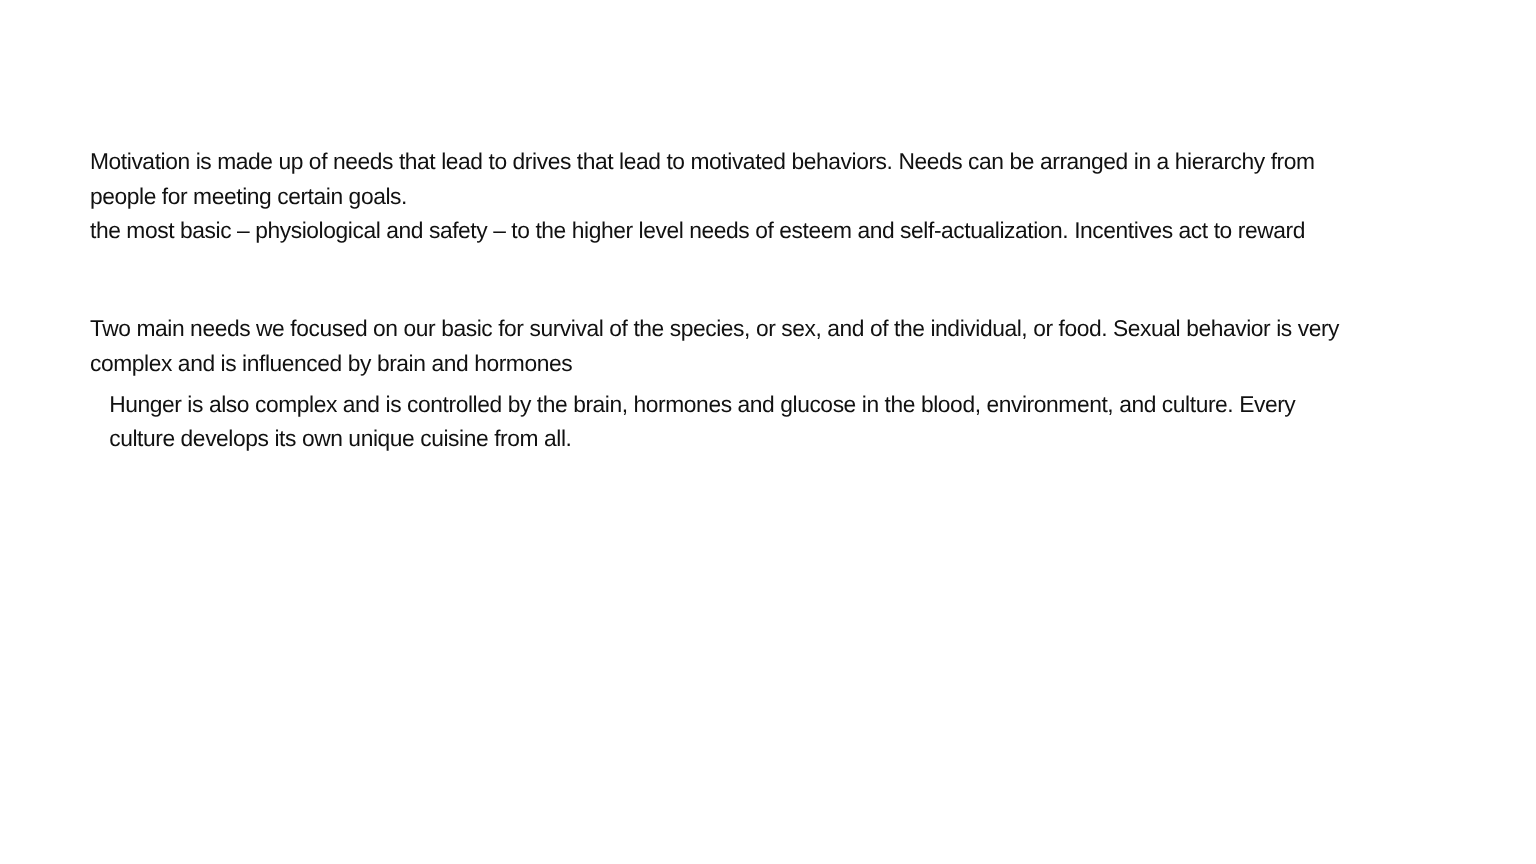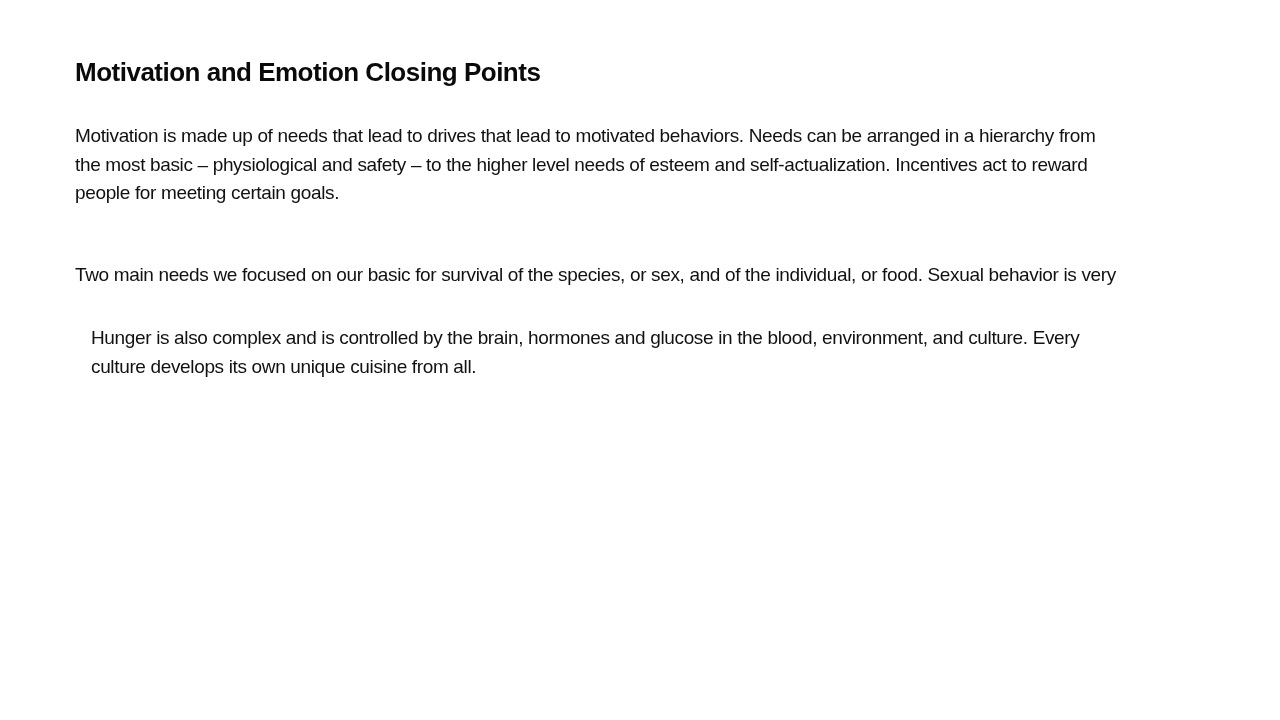--- a/index.html
+++ b/index.html
@@ -48,29 +48,29 @@
       white-space: nowrap;
     }
     #p1 { top: 122px; }
     #p2 { top: 237px; margin-top: 24px; }
     #p3 { top: 324px; margin-left: 16px; }
   </style>
 </head>
 <body>
 
 <div class="slide">
-  <h1 class="title">Motivation and Emotion Closing Points</h1>
 
   <p class="para" id="p1">
     <span class="line">Motivation is made up of needs that lead to drives that lead to motivated behaviors. Needs can be arranged in a hierarchy from</span>
+    <span class="line">people for meeting certain goals.</span>
     <span class="line">the most basic – physiological and safety – to the higher level needs of esteem and self-actualization. Incentives act to reward</span>
-    <span class="line">people for meeting certain goals.</span>
   </p>
 
   <p class="para" id="p2">
     <span class="line">Two main needs we focused on our basic for survival of the species, or sex, and of the individual, or food. Sexual behavior is very</span>
+    <span class="line">complex and is influenced by brain and hormones</span>
   </p>
 
   <p class="para" id="p3">
     <span class="line">Hunger is also complex and is controlled by the brain, hormones and glucose in the blood, environment, and culture. Every</span>
     <span class="line">culture develops its own unique cuisine from all.</span>
   </p>
 </div>
 
 </body></html>

